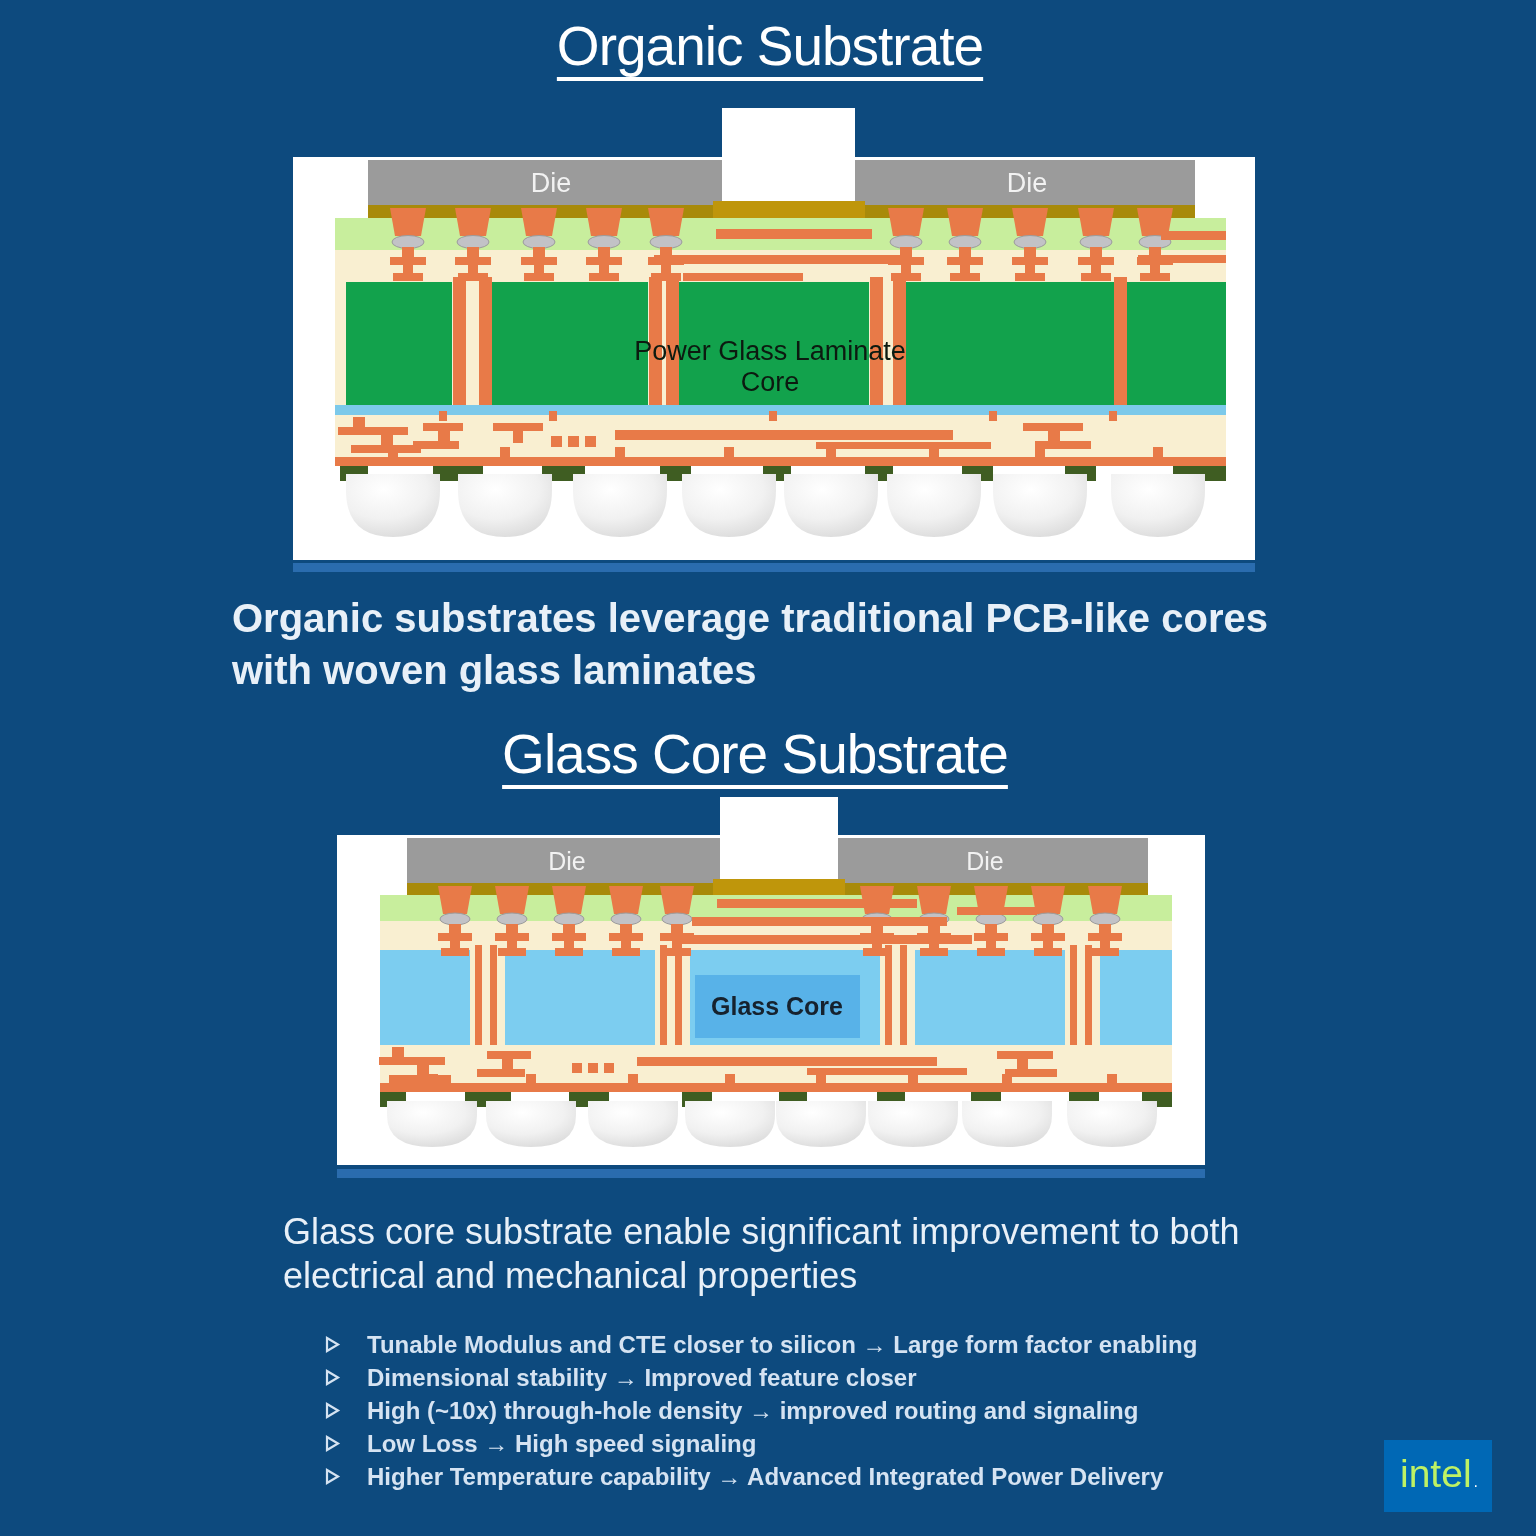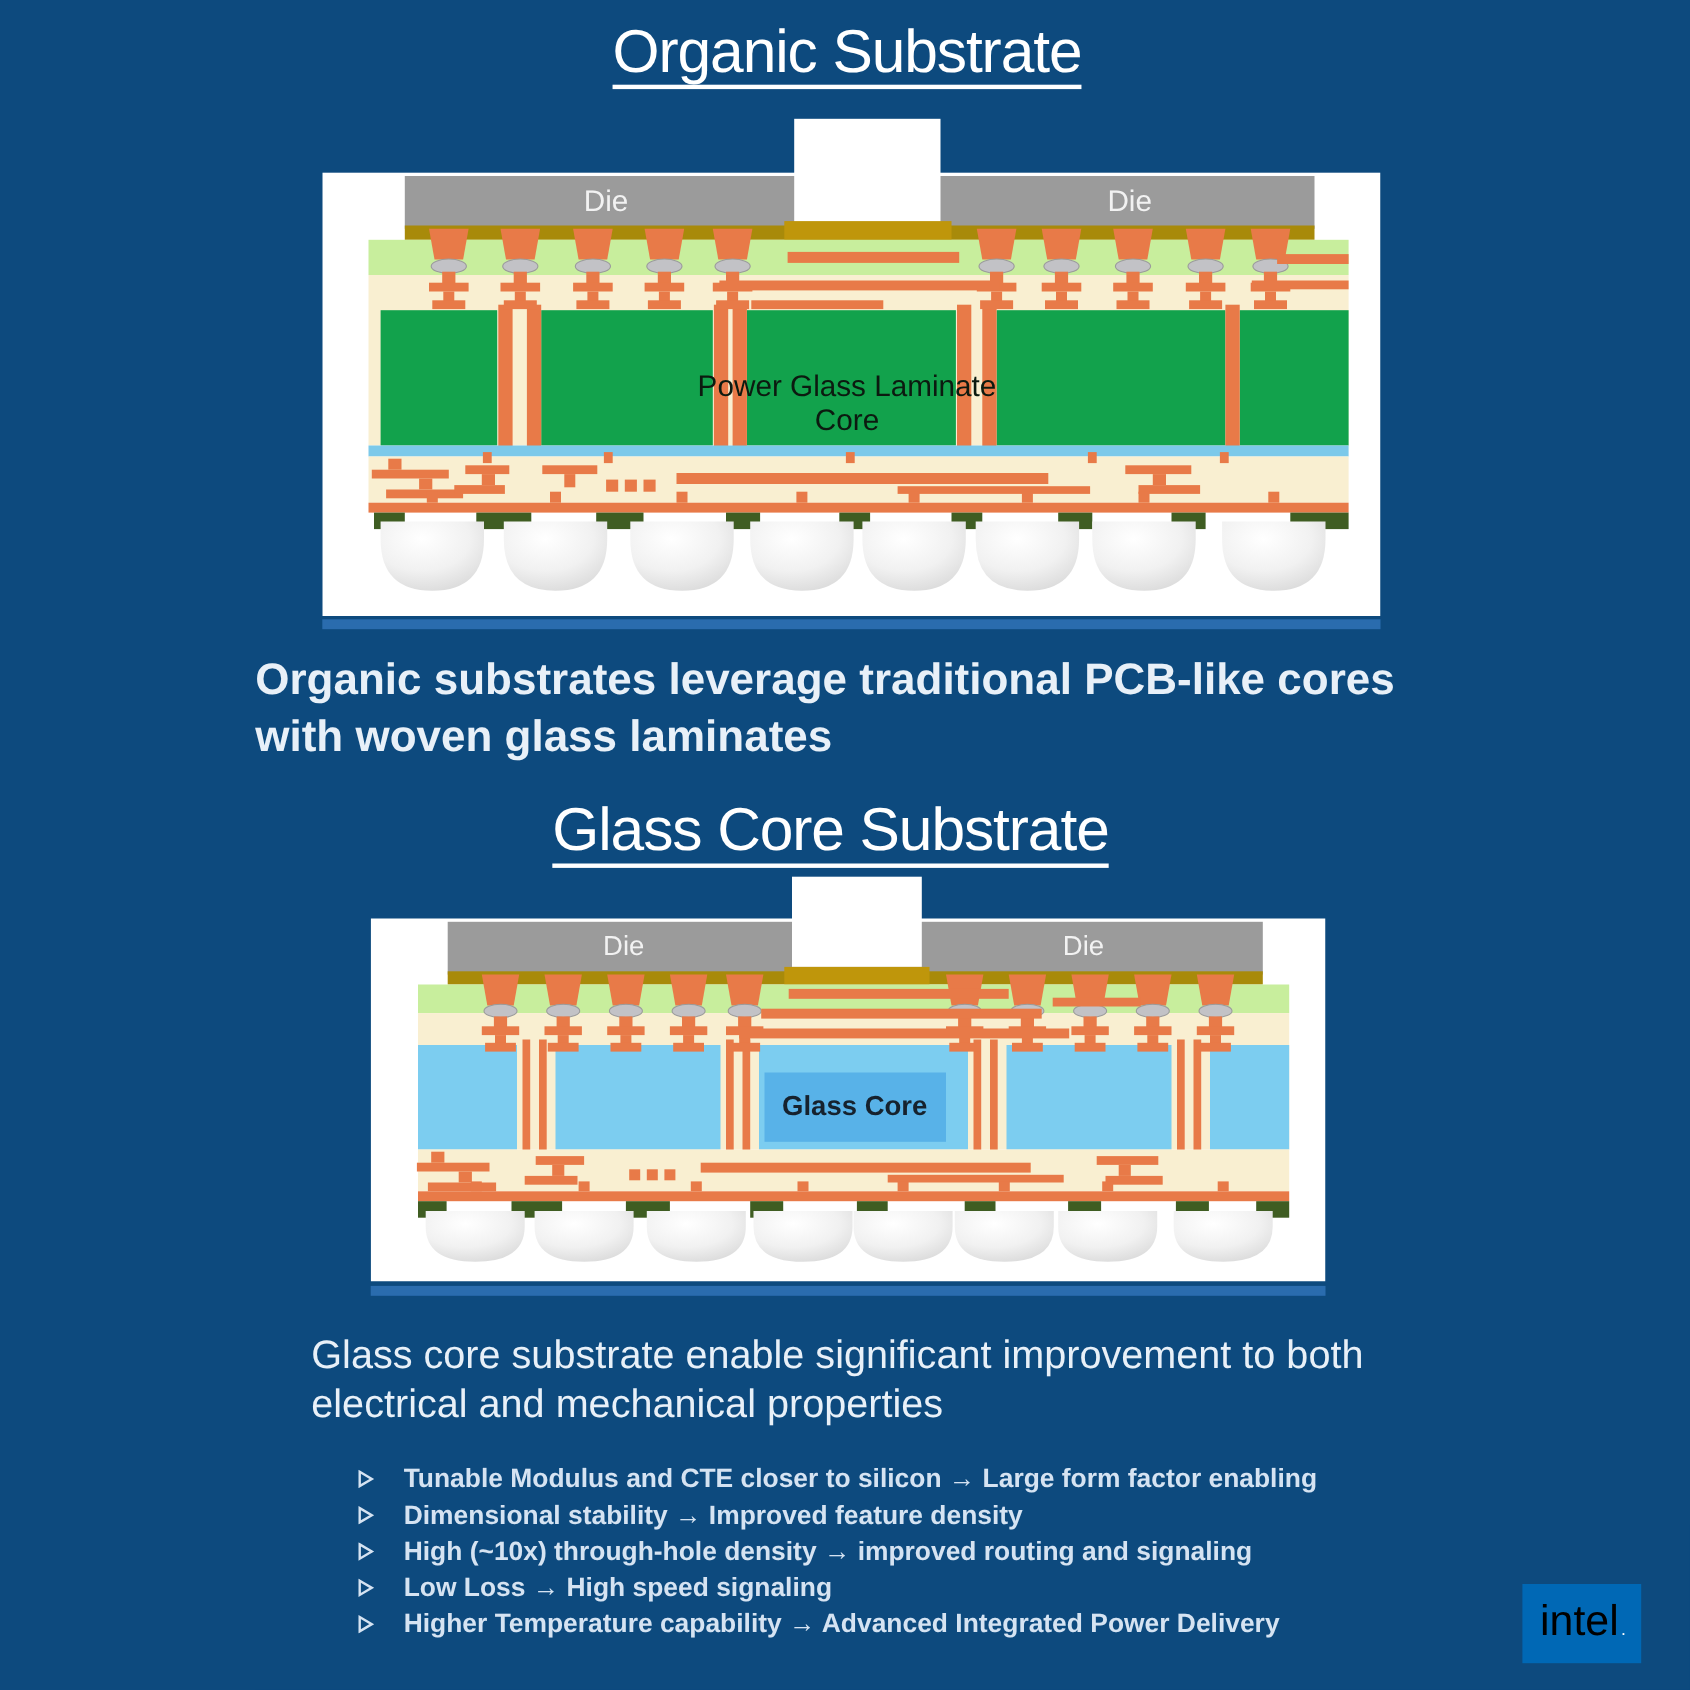--- a/index.html
+++ b/index.html
@@ -101,21 +101,21 @@
   #intel-logo{
     position:absolute;
     left:1384px;top:1440px;
     width:108px;height:72px;
     background:var(--intel);
     display:flex;
     align-items:center;
     justify-content:center;
   }
   #intel-logo .wordmark{
-    color:#000000;
+    color:#bef264;
     font-size:39px;
     font-weight:500;
     letter-spacing:0px;
     position:relative;
     top:-2px;
   }
   #intel-logo .trademark-dot{
     color:#ffffff;
     font-size:16px;
     position:relative;
@@ -414,21 +414,21 @@
   <li>
     <svg class="bullet-marker" viewBox="0 0 16 17">
         <polygon points="2,2 13,8.5 2,15" fill="none" stroke="#d5e3f2" stroke-width="2.2"></polygon>
       </svg>
     <span>Tunable Modulus and CTE closer to silicon → Large form factor enabling</span>
   </li>
   <li>
     <svg class="bullet-marker" viewBox="0 0 16 17">
         <polygon points="2,2 13,8.5 2,15" fill="none" stroke="#d5e3f2" stroke-width="2.2"></polygon>
       </svg>
-    <span>Dimensional stability → Improved feature density</span>
+    <span>Dimensional stability → Improved feature closer</span>
   </li>
   <li>
     <svg class="bullet-marker" viewBox="0 0 16 17">
         <polygon points="2,2 13,8.5 2,15" fill="none" stroke="#d5e3f2" stroke-width="2.2"></polygon>
       </svg>
     <span>High (~10x) through-hole density → improved routing and signaling</span>
   </li>
   <li>
     <svg class="bullet-marker" viewBox="0 0 16 17">
         <polygon points="2,2 13,8.5 2,15" fill="none" stroke="#d5e3f2" stroke-width="2.2"></polygon>

